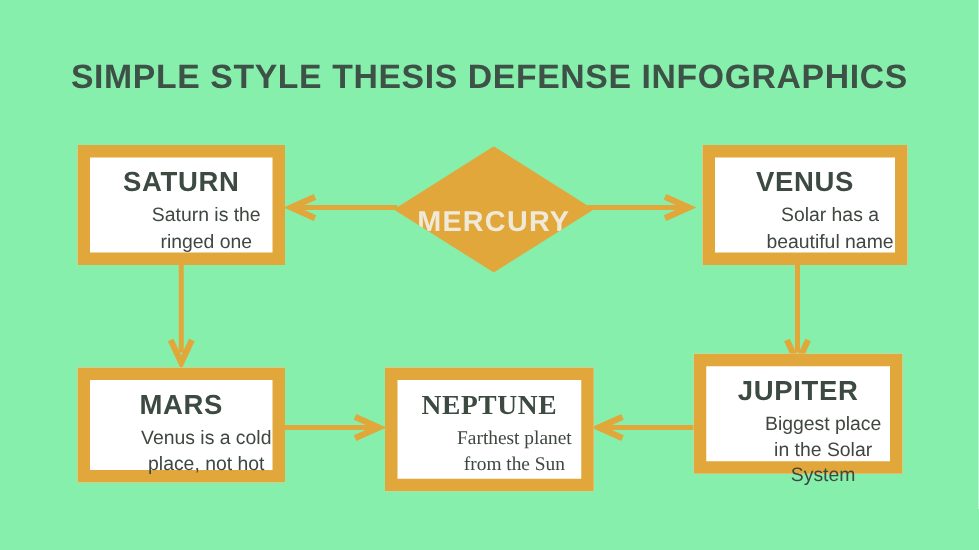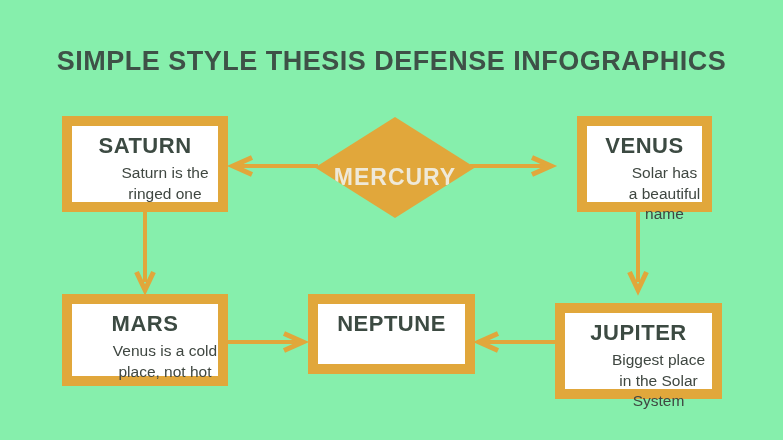--- a/index.html
+++ b/index.html
@@ -52,24 +52,24 @@
   }
   .node-desc {
     font-size: 15.5px;
     line-height: 1.32;
     color: #3F4741;
     text-align: center;
     max-width: 140px;
     margin-left: 40px;
   }
   .pos-saturn  { left: 62px;  top: 116px; width: 166px; height: 96px; }
-  .pos-venus   { left: 577px; top: 116px; width: 135px; height: 96px; justify-content: space-between; }
+  .pos-venus   { left: 562px; top: 116px; width: 164px; height: 96px; justify-content: space-between; }
   .pos-mars    { left: 62px;  top: 294px; width: 166px; height: 92px; }
-  .pos-neptune { left: 308px; top: 294px; width: 167px; height: 80px; }
-  .pos-jupiter { left: 555px; top: 303px; width: 167px; height: 96px; }
+  .pos-neptune { left: 308px; top: 294px; width: 167px; height: 99px; font-family: Liberation Serif, serif; }
+  .pos-jupiter { left: 555px; top: 283px; width: 167px; height: 96px; }
   .diamond {
     position: absolute;
     left: 315px; top: 117px;
     width: 160px; height: 101px;
     background: #E1A73B;
     clip-path: polygon(50% 0, 100% 50%, 50% 100%, 0 50%);
     display: flex;
     align-items: center;
     justify-content: center;
   }
@@ -129,20 +129,21 @@
     <div class="node-desc">Solar has a beautiful name</div>
   </div>
 
   <div class="node pos-mars">
     <div class="node-label">MARS</div>
     <div class="node-desc">Venus is a cold place, not hot</div>
   </div>
 
   <div class="node pos-neptune">
     <div class="node-label">NEPTUNE</div>
+    <div class="node-desc">Farthest planet from the Sun</div>
   </div>
 
   <div class="node pos-jupiter">
     <div class="node-label">JUPITER</div>
     <div class="node-desc">Biggest place in the Solar System</div>
   </div>
 
 </div>
 
 </body></html>

